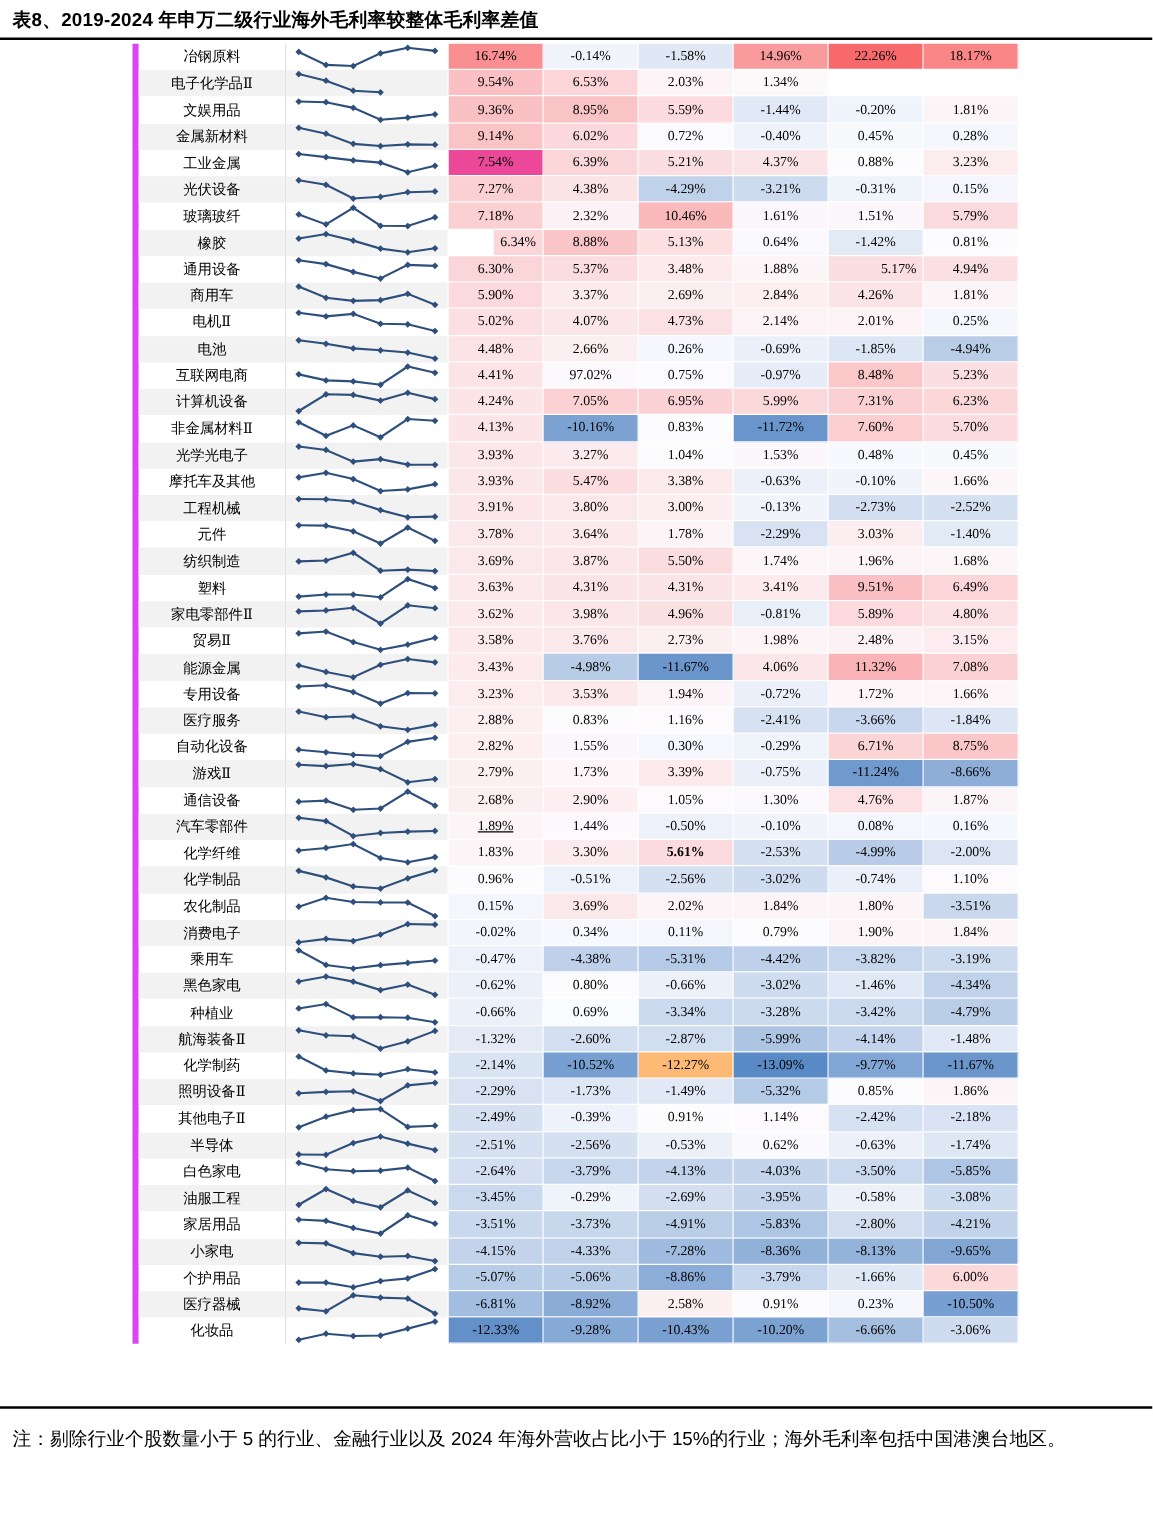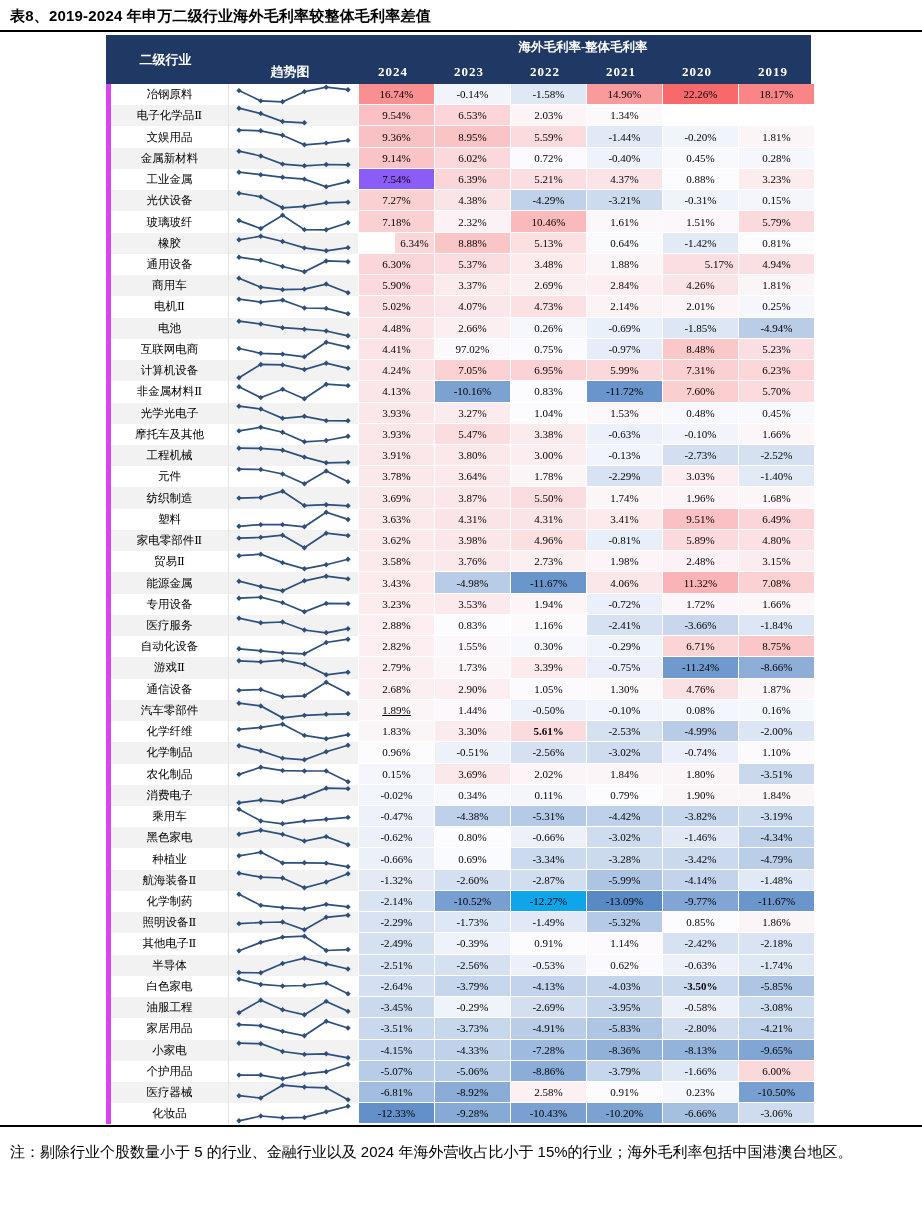--- a/index.html
+++ b/index.html
@@ -37,31 +37,20 @@
   .note-line{margin-top:2px;}
 </style>
 </head>
 <body>
 
 <div class="page">
   <div class="title">表8、2019-2024 年申万二级行业海外毛利率较整体毛利率差值</div>
   <div class="rule rule-top"></div>
 
   <div class="table">
-    <div class="thead">
-      <div class="h-industry">二级行业</div>
-      <div class="h-trend">趋势图</div>
-      <div class="h-group">海外毛利率-整体毛利率</div>
-      <div class="h-year y0">2024</div>
-      <div class="h-year y1">2023</div>
-      <div class="h-year y2">2022</div>
-      <div class="h-year y3">2021</div>
-      <div class="h-year y4">2020</div>
-      <div class="h-year y5">2019</div>
-    </div>
     <div class="tbody">
         <div class="trow">
           <div class="cell name-cell">冶钢原料</div>
           <div class="cell spark-cell">
             <svg width="128" height="21" viewBox="0 0 128 21">
               <polyline points="9.0,6.6 30.8,16.9 52.6,17.8 74.4,7.7 96.2,3.2 118.0,5.7" fill="none" stroke="#2E4F7C" stroke-width="1.7"></polyline>
               <polygon points="9,3.880536912751679 11.7,6.580536912751679 9,9.280536912751678 6.3,6.580536912751679" fill="#2E4F7C"></polygon>
               <polygon points="30.8,14.218120805369129 33.5,16.918120805369128 30.8,19.618120805369127 28.1,16.918120805369128" fill="#2E4F7C"></polygon>
               <polygon points="52.6,15.100000000000001 55.300000000000004,17.8 52.6,20.5 49.9,17.8" fill="#2E4F7C"></polygon>
               <polygon points="74.4,4.9706375838926204 77.10000000000001,7.670637583892621 74.4,10.37063758389262 71.7,7.670637583892621" fill="#2E4F7C"></polygon>
@@ -140,21 +129,21 @@
             <svg width="128" height="21" viewBox="0 0 128 21">
               <polyline points="9.0,3.2 30.8,5.7 52.6,8.3 74.4,10.1 96.2,17.8 118.0,12.6" fill="none" stroke="#2E4F7C" stroke-width="1.7"></polyline>
               <polygon points="9,0.5000000000000009 11.7,3.200000000000001 9,5.900000000000001 6.3,3.200000000000001" fill="#2E4F7C"></polygon>
               <polygon points="30.8,3.0210210210210233 33.5,5.7210210210210235 30.8,8.421021021021023 28.1,5.7210210210210235" fill="#2E4F7C"></polygon>
               <polygon points="52.6,5.60780780780781 55.300000000000004,8.30780780780781 52.6,11.007807807807811 49.9,8.30780780780781" fill="#2E4F7C"></polygon>
               <polygon points="74.4,7.44924924924925 77.10000000000001,10.14924924924925 74.4,12.849249249249251 71.7,10.14924924924925" fill="#2E4F7C"></polygon>
               <polygon points="96.2,15.100000000000001 98.9,17.8 96.2,20.5 93.5,17.8" fill="#2E4F7C"></polygon>
               <polygon points="118,9.94834834834835 120.7,12.64834834834835 118,15.348348348348349 115.3,12.64834834834835" fill="#2E4F7C"></polygon>
             </svg>
           </div>
-          <div class="cell val-cell" style="background: #8b5cf6;">7.54%</div>
+          <div class="cell val-cell" style="background: #ec4899;">7.54%</div>
           <div class="cell val-cell" style="background: rgb(251, 214, 217);">6.39%</div>
           <div class="cell val-cell" style="background: rgb(251, 222, 225);">5.21%</div>
           <div class="cell val-cell" style="background: rgb(251, 228, 231);">4.37%</div>
           <div class="cell val-cell" style="background: rgb(252, 252, 255);">0.88%</div>
           <div class="cell val-cell" style="background: rgb(252, 236, 238);">3.23%</div>
         </div>
         <div class="trow alt">
           <div class="cell name-cell">光伏设备</div>
           <div class="cell spark-cell">
             <svg width="128" height="21" viewBox="0 0 128 21">
@@ -822,21 +811,21 @@
               <polygon points="9,0.5000000000000009 11.7,3.200000000000001 9,5.900000000000001 6.3,3.200000000000001" fill="#2E4F7C"></polygon>
               <polygon points="30.8,11.673333333333332 33.5,14.373333333333333 30.8,17.073333333333334 28.1,14.373333333333333" fill="#2E4F7C"></polygon>
               <polygon points="52.6,14.006666666666668 55.300000000000004,16.706666666666667 52.6,19.406666666666666 49.9,16.706666666666667" fill="#2E4F7C"></polygon>
               <polygon points="74.4,15.100000000000001 77.10000000000001,17.8 74.4,20.5 71.7,17.8" fill="#2E4F7C"></polygon>
               <polygon points="96.2,10.673333333333332 98.9,13.373333333333333 96.2,16.073333333333334 93.5,13.373333333333333" fill="#2E4F7C"></polygon>
               <polygon points="118,13.206666666666667 120.7,15.906666666666668 118,18.60666666666667 115.3,15.906666666666668" fill="#2E4F7C"></polygon>
             </svg>
           </div>
           <div class="cell val-cell" style="background: rgb(217, 228, 243);">-2.14%</div>
           <div class="cell val-cell" style="background: rgb(120, 159, 209);">-10.52%</div>
-          <div class="cell val-cell" style="background: #0ea5e9;">-12.27%</div>
+          <div class="cell val-cell" style="background: #fdba74;">-12.27%</div>
           <div class="cell val-cell" style="background: rgb(90, 138, 198);">-13.09%</div>
           <div class="cell val-cell" style="background: rgb(129, 165, 212);">-9.77%</div>
           <div class="cell val-cell" style="background: rgb(107, 150, 204);">-11.67%</div>
         </div>
         <div class="trow alt">
           <div class="cell name-cell">照明设备Ⅱ</div>
           <div class="cell spark-cell">
             <svg width="128" height="21" viewBox="0 0 128 21">
               <polyline points="9.0,11.6 30.8,10.5 52.6,10.0 74.4,17.8 96.2,5.3 118.0,3.2" fill="none" stroke="#2E4F7C" stroke-width="1.7"></polyline>
               <polygon points="9,8.938718662952649 11.7,11.638718662952648 9,14.338718662952648 6.3,11.638718662952648" fill="#2E4F7C"></polygon>
@@ -904,21 +893,21 @@
               <polygon points="52.6,7.276947040498444 55.300000000000004,9.976947040498445 52.6,12.676947040498444 49.9,9.976947040498445" fill="#2E4F7C"></polygon>
               <polygon points="74.4,6.8221183800623075 77.10000000000001,9.522118380062308 74.4,12.222118380062309 71.7,9.522118380062308" fill="#2E4F7C"></polygon>
               <polygon points="96.2,4.411526479750781 98.9,7.111526479750781 96.2,9.811526479750782 93.5,7.111526479750781" fill="#2E4F7C"></polygon>
               <polygon points="118,15.100000000000001 120.7,17.8 118,20.5 115.3,17.8" fill="#2E4F7C"></polygon>
             </svg>
           </div>
           <div class="cell val-cell" style="background: rgb(212, 224, 241);">-2.64%</div>
           <div class="cell val-cell" style="background: rgb(198, 214, 236);">-3.79%</div>
           <div class="cell val-cell" style="background: rgb(194, 211, 235);">-4.13%</div>
           <div class="cell val-cell" style="background: rgb(195, 212, 235);">-4.03%</div>
-          <div class="cell val-cell" style="background: rgb(202, 217, 237); font-weight: bold;">-3.50%</div>
+          <div class="cell val-cell" style="background: rgb(202, 217, 237);">-3.50%</div>
           <div class="cell val-cell" style="background: rgb(174, 197, 228);">-5.85%</div>
         </div>
         <div class="trow alt">
           <div class="cell name-cell">油服工程</div>
           <div class="cell spark-cell">
             <svg width="128" height="21" viewBox="0 0 128 21">
               <polyline points="9.0,15.8 30.8,3.2 52.6,12.8 74.4,17.8 96.2,4.4 118.0,14.3" fill="none" stroke="#2E4F7C" stroke-width="1.7"></polyline>
               <polygon points="9,13.105464480874318 11.7,15.805464480874317 9,18.505464480874316 6.3,15.805464480874317" fill="#2E4F7C"></polygon>
               <polygon points="30.8,0.5000000000000009 33.5,3.200000000000001 30.8,5.900000000000001 28.1,3.200000000000001" fill="#2E4F7C"></polygon>
               <polygon points="52.6,10.07377049180328 55.300000000000004,12.77377049180328 52.6,15.473770491803279 49.9,12.77377049180328" fill="#2E4F7C"></polygon>

